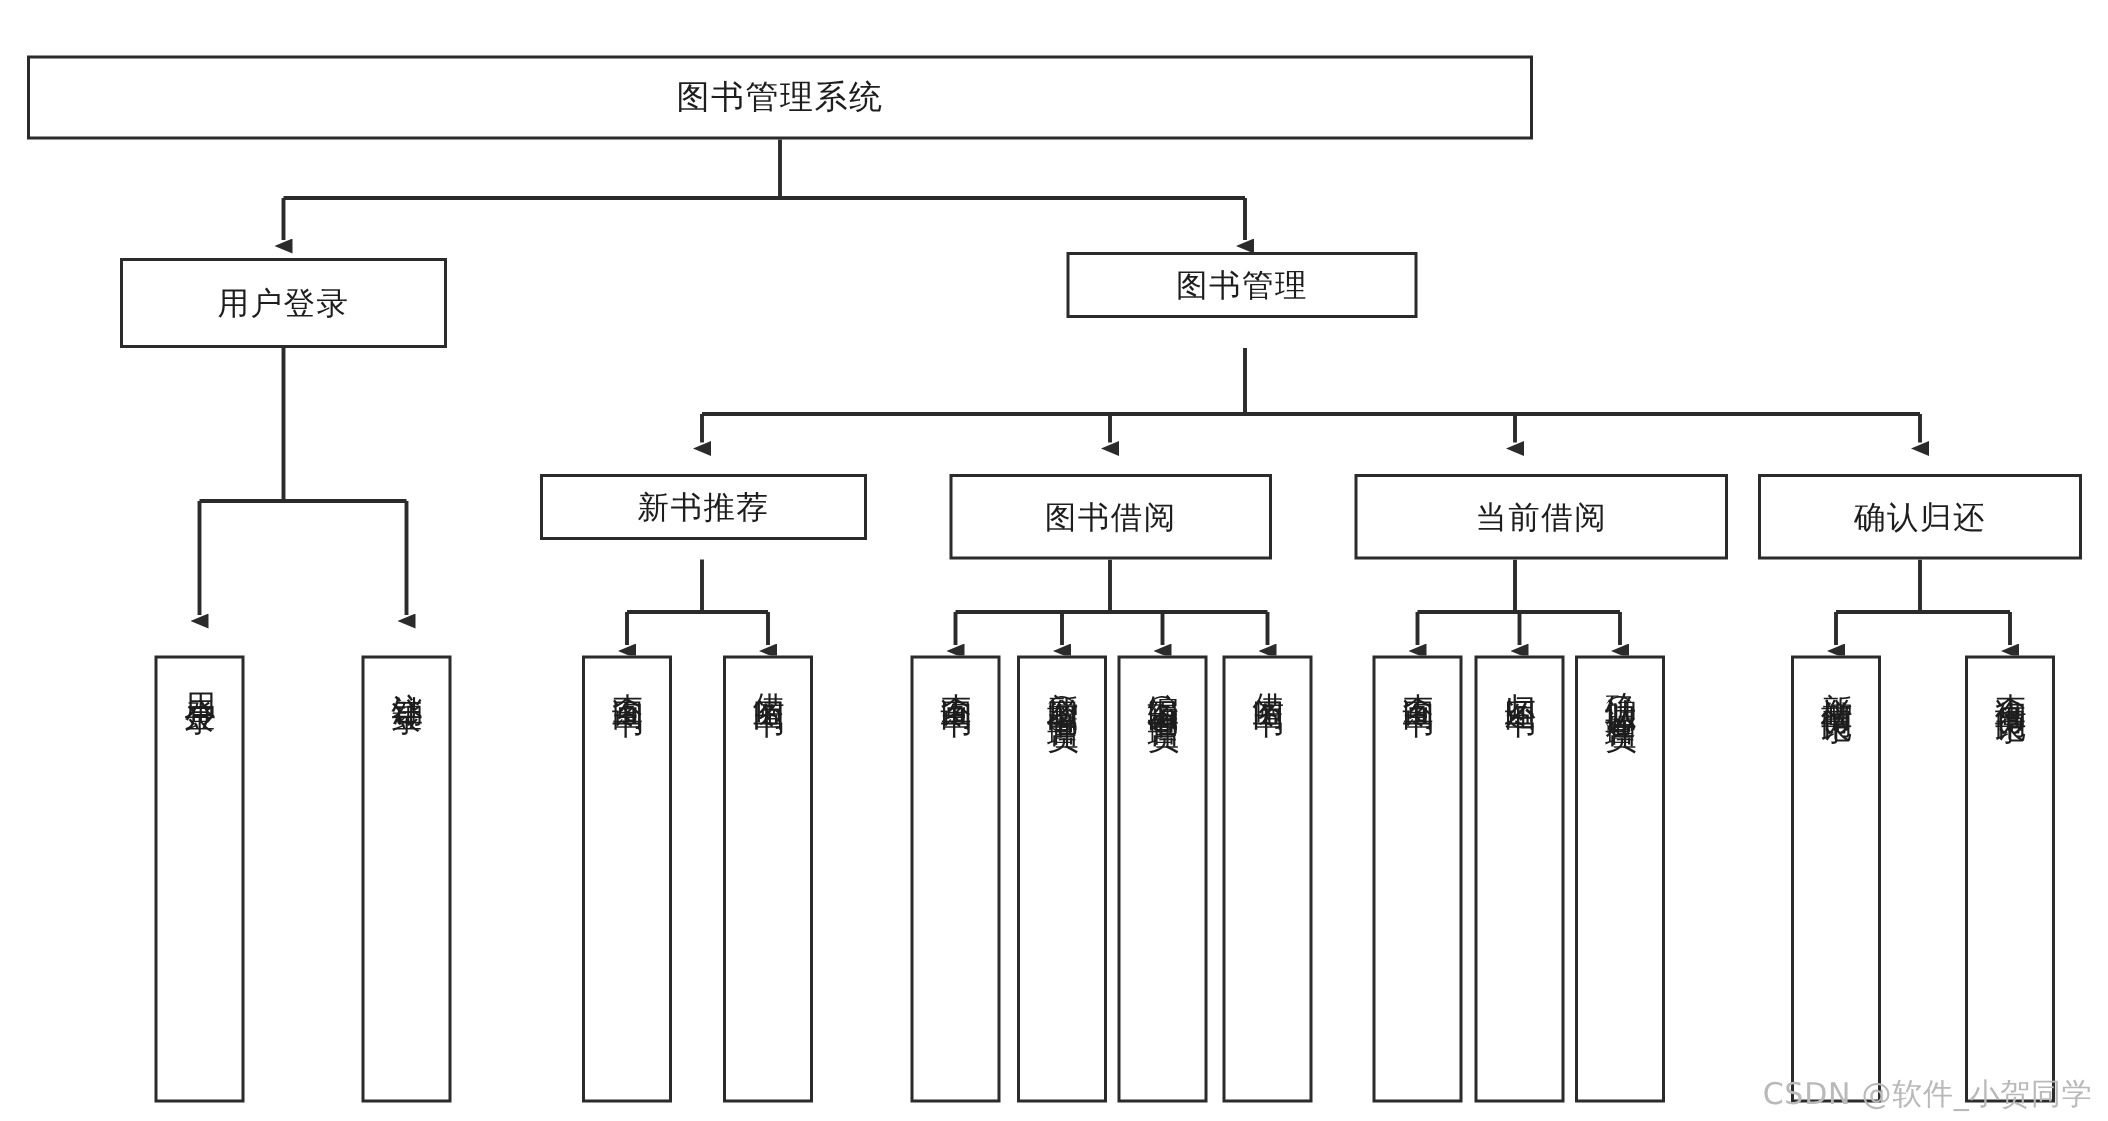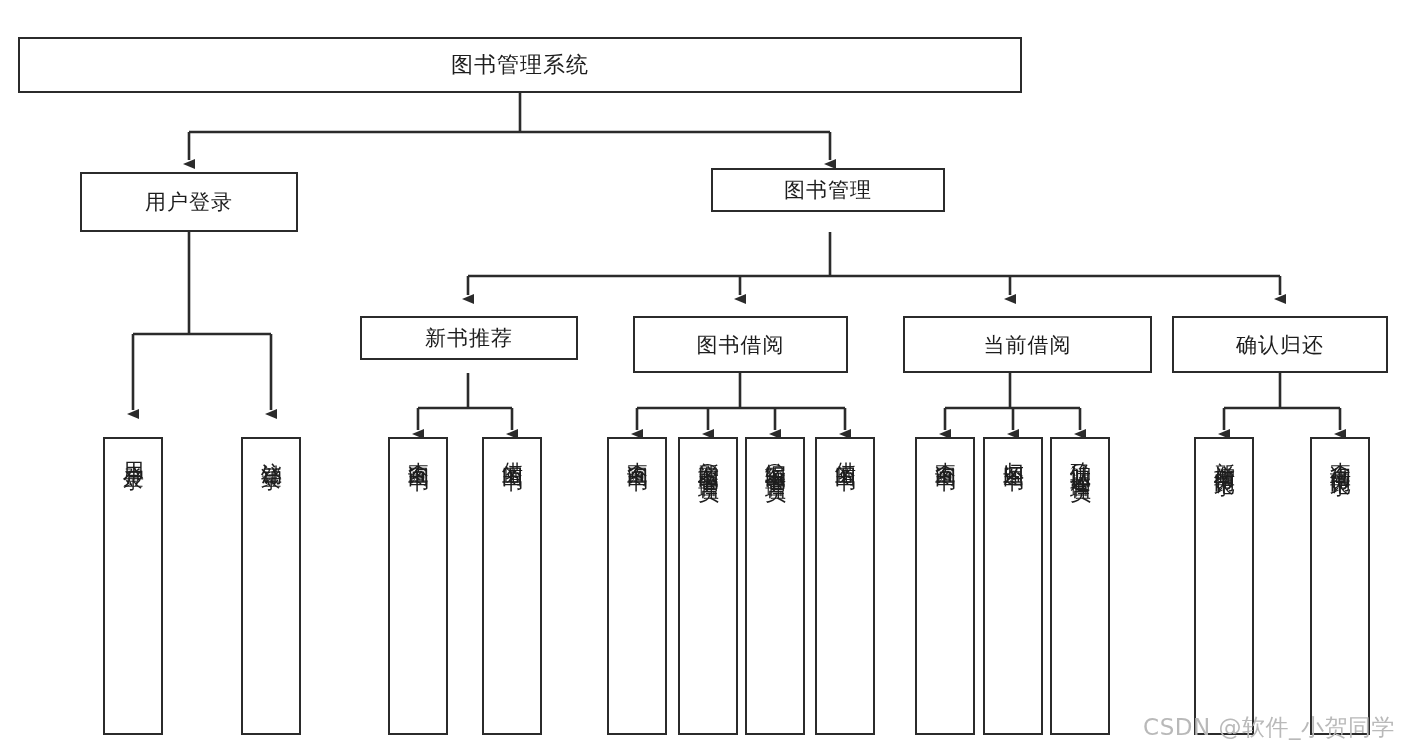--- a/index.html
+++ b/index.html
@@ -60,21 +60,21 @@
   }
   .node.leaf .vtext {
     writing-mode: vertical-rl;
     text-orientation: upright;
     display: block;
   }
   .watermark {
     position: absolute;
     right: 10px;
     bottom: 4px;
-    font-size: 23px;
+    font-size: 20px;
     color: #b9b9b9;
     letter-spacing: 0.5px;
     z-index: 5;
     white-space: nowrap;
   }
 </style>
 </head>
 <body>
 
 <div id="canvas">

